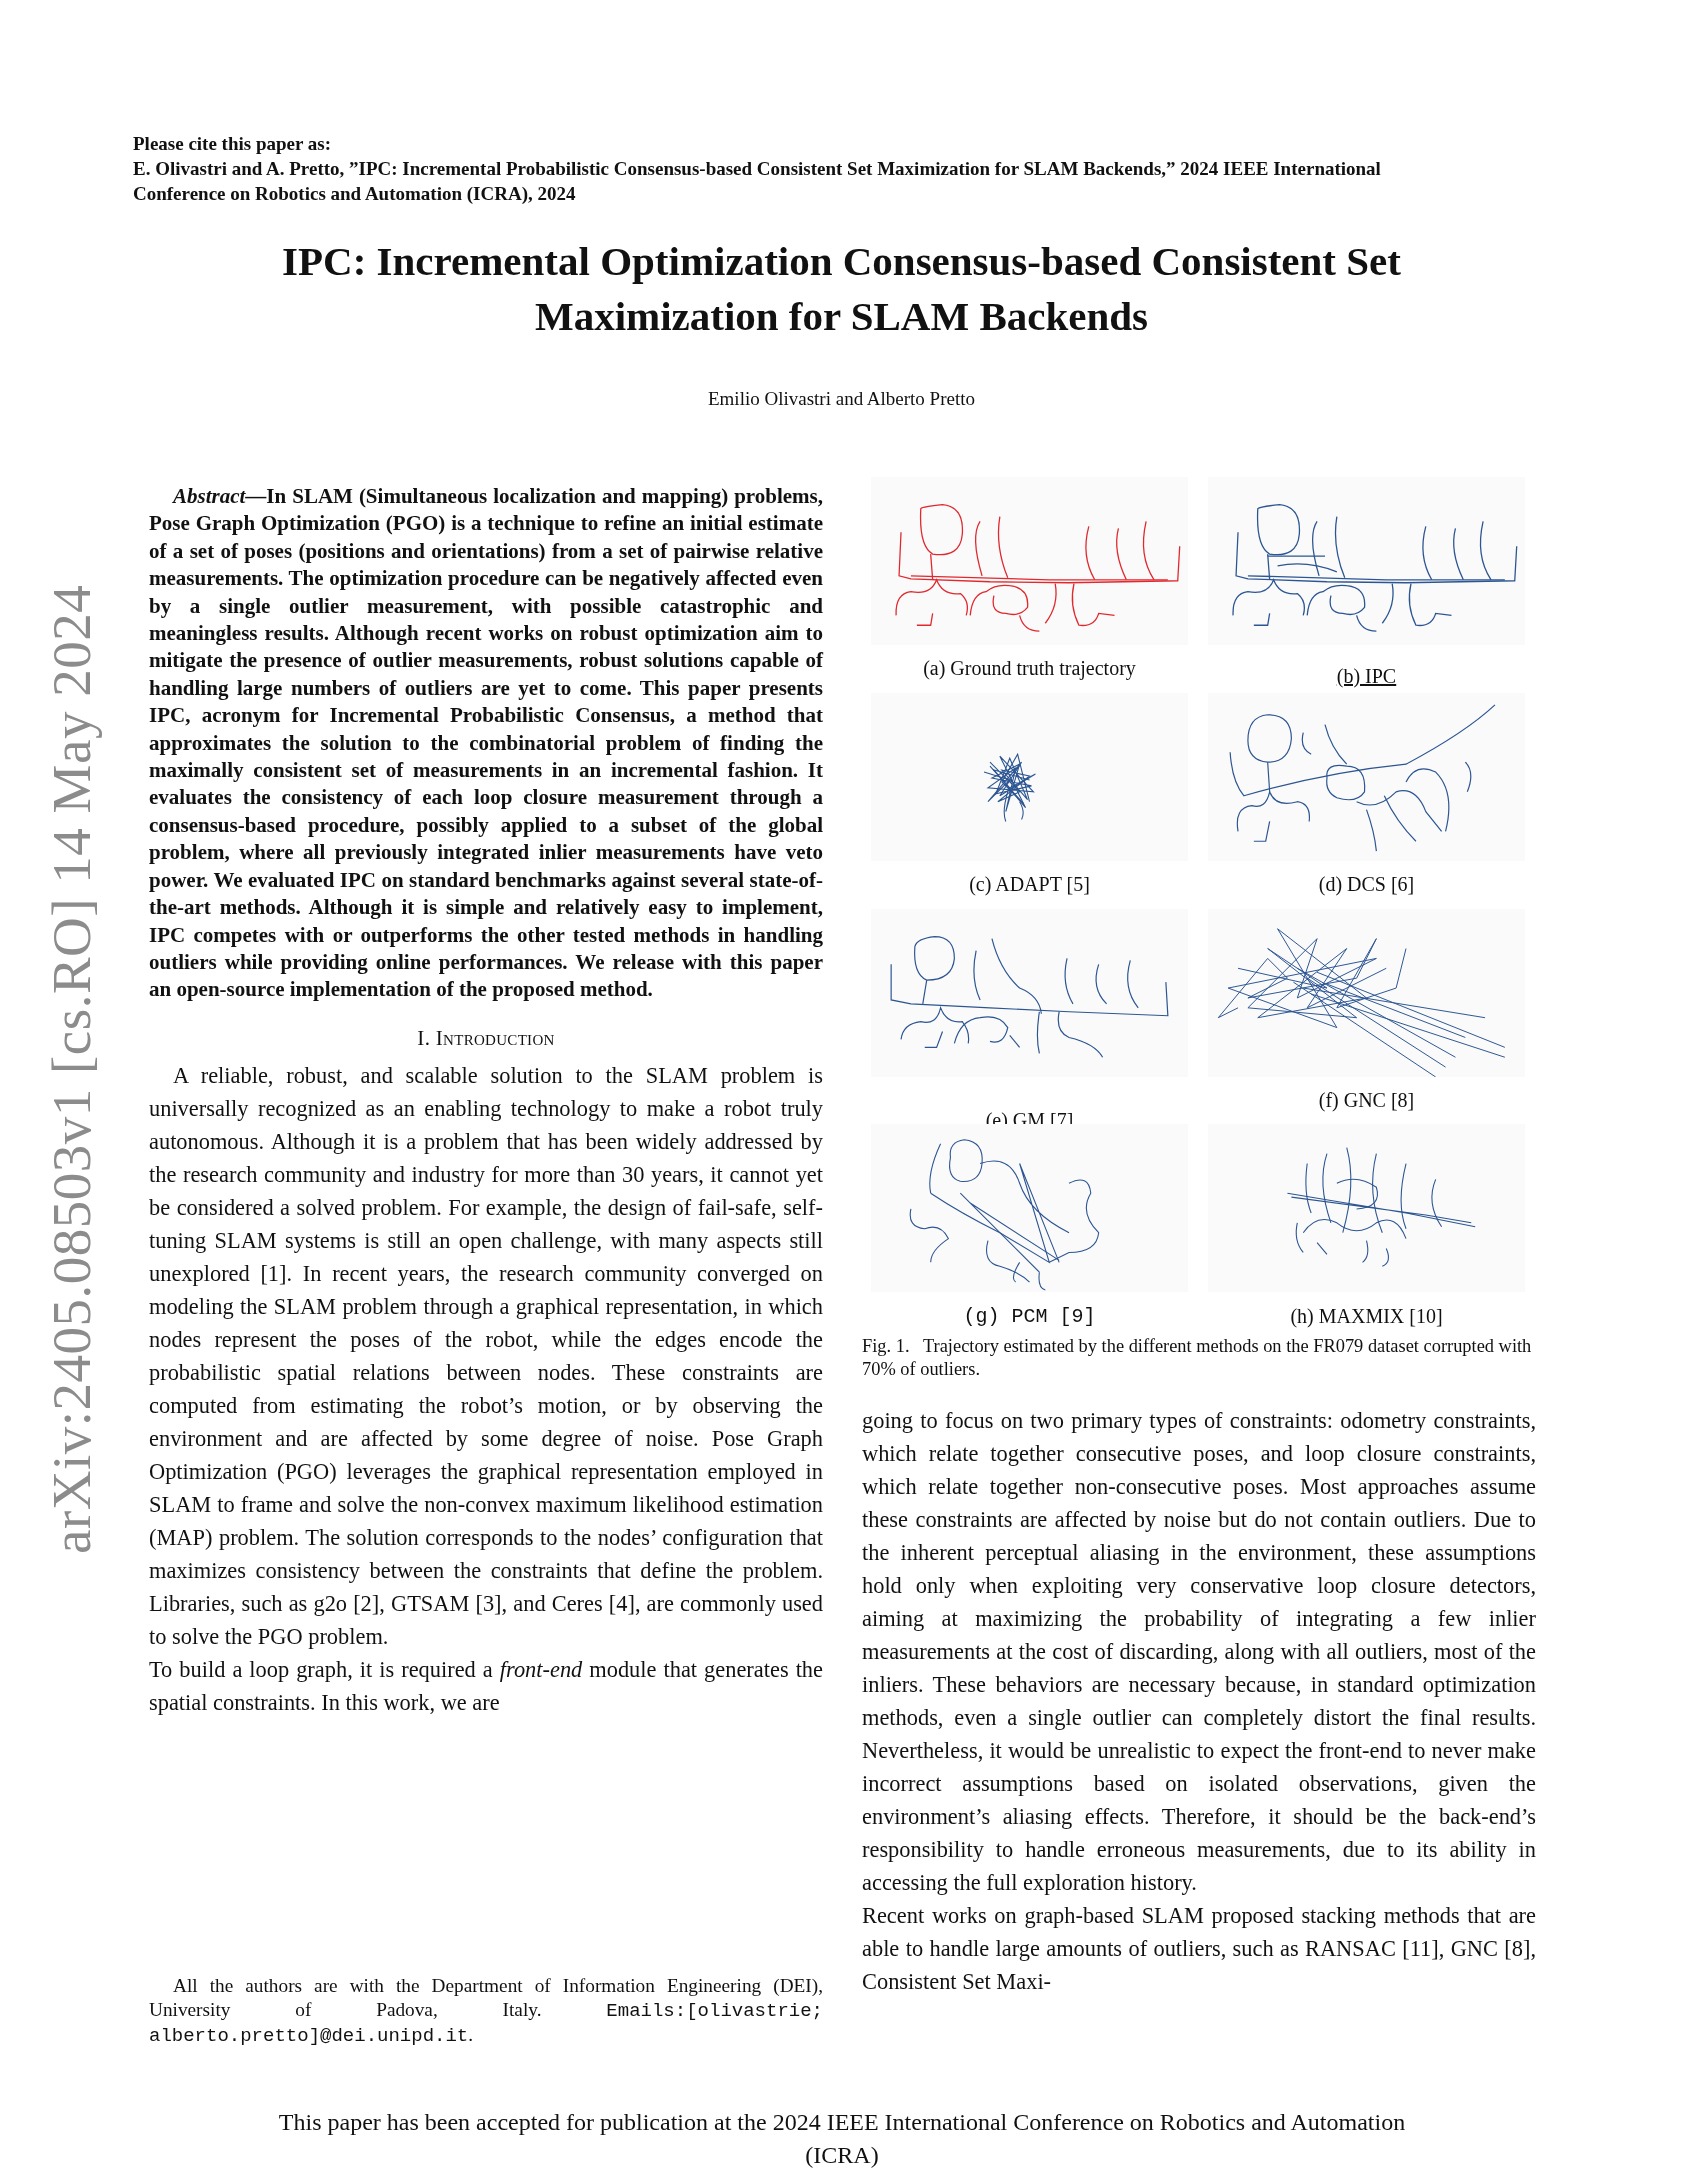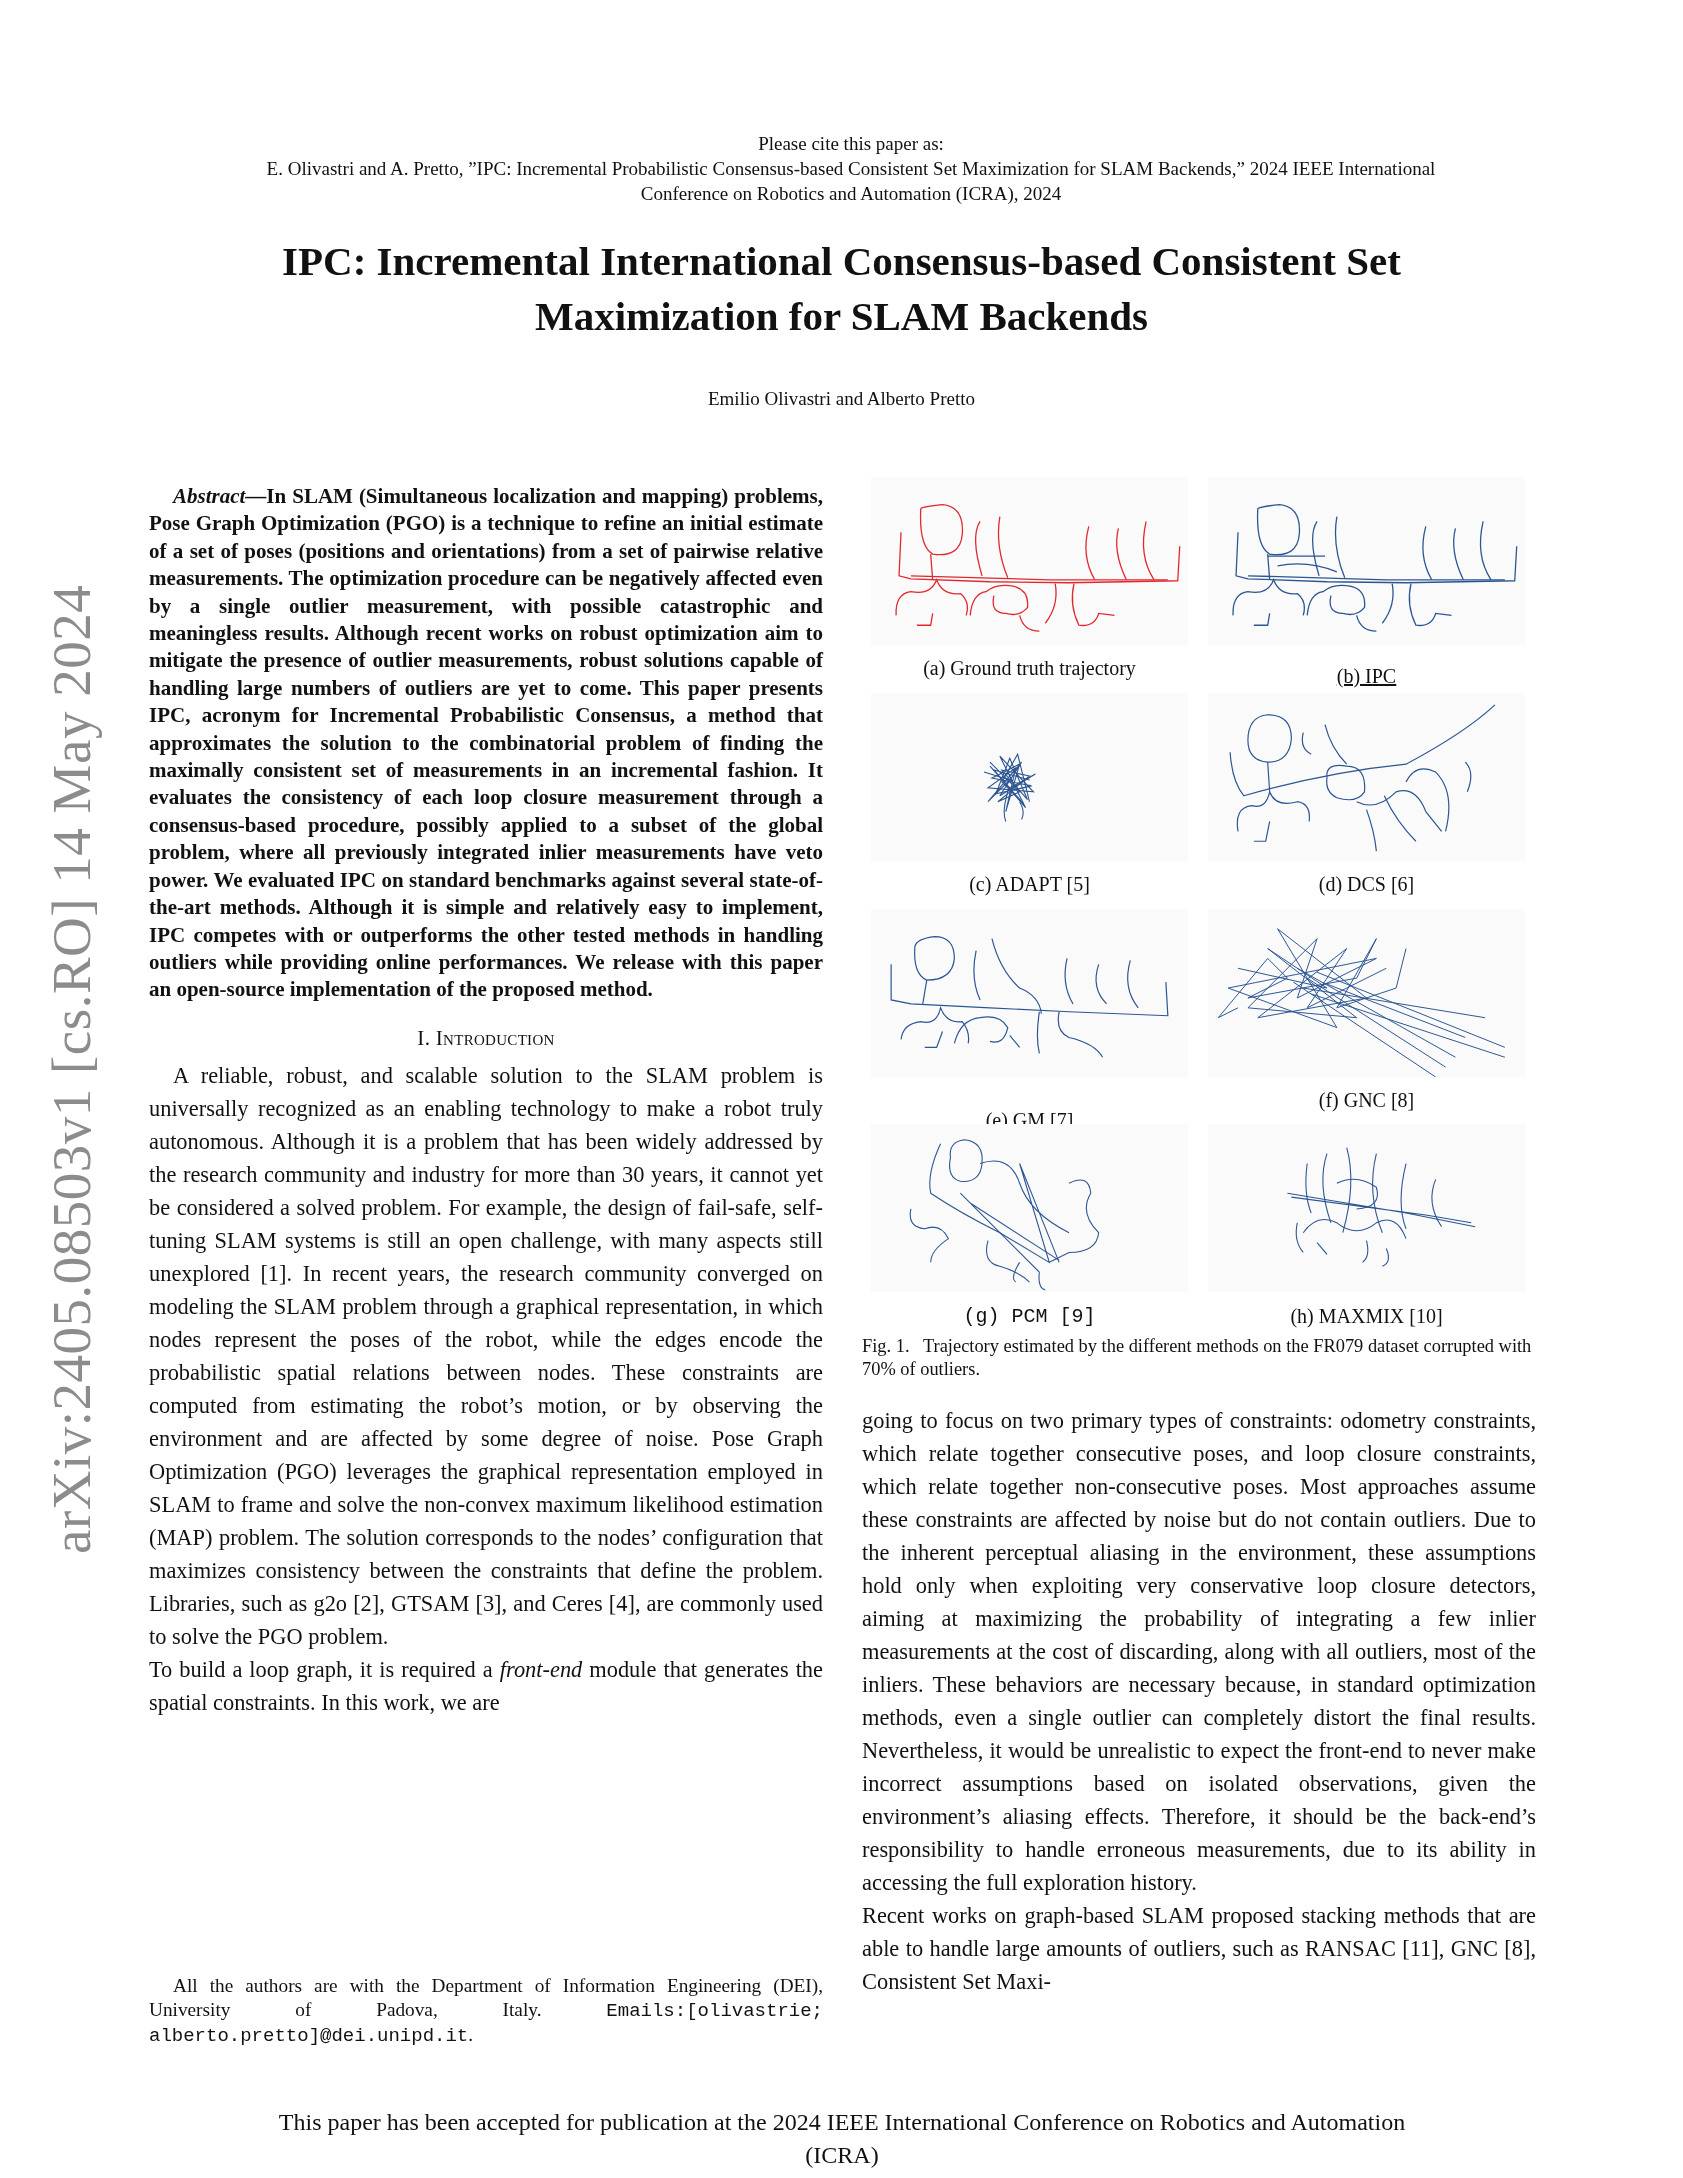--- a/index.html
+++ b/index.html
@@ -1,22 +1,22 @@
 <!DOCTYPE html>
 <html><head>
   <meta charset="utf-8">
   <style>
     html, body { margin: 0; padding: 0; background: #ffffff; }
     body {
       width: 1683px; height: 2178px; position: relative; overflow: hidden;
       font-family: "Liberation Serif", "DejaVu Serif", serif; color: #111;
     }
     .cite-note {
-      position: absolute; left: 158px; top: 131px; width: 1386px;
-      text-align: center; font-size: 19px; line-height: 25px;
+      position: absolute; left: 133px; top: 131px; width: 1386px;
+      font-size: 19px; line-height: 25px; font-weight: bold;
     }
     .title {
       position: absolute; left: 198px; top: 234px; width: 1287px;
       text-align: center; font-size: 41px; line-height: 55px; font-weight: bold;
     }
     .authors {
       position: absolute; left: 297px; top: 388px; width: 1089px;
       text-align: center; font-size: 19px;
     }
     .watermark {
@@ -66,21 +66,21 @@
 </head>
 <body>
 
 <div class="cite-note">
   <div>Please cite this paper as:</div>
   <div>E. Olivastri and A. Pretto, ”IPC: Incremental Probabilistic Consensus-based Consistent Set Maximization for SLAM Backends,” 2024 IEEE International</div>
   <div>Conference on Robotics and Automation (ICRA), 2024</div>
 </div>
 
 <div class="title">
-  <div>IPC: Incremental International Consensus-based Consistent Set</div>
+  <div>IPC: Incremental Optimization Consensus-based Consistent Set</div>
   <div>Maximization for SLAM Backends</div>
 </div>
 
 <div class="authors">Emilio Olivastri and Alberto Pretto</div>
 
 <div class="watermark">arXiv:2405.08503v1  [cs.RO]  14 May 2024</div>
 
 <div class="col col-left">
   <p class="abstract"><span class="label">Abstract</span><span>—</span><span>In SLAM (Simultaneous localization and mapping) problems, Pose Graph Optimization (PGO) is a technique to refine an initial estimate of a set of poses (positions and orientations) from a set of pairwise relative measurements. The optimization procedure can be negatively affected even by a single outlier measurement, with possible catastrophic and meaningless results. Although recent works on robust optimization aim to mitigate the presence of outlier measurements, robust solutions capable of handling large numbers of outliers are yet to come. This paper presents IPC, acronym for Incremental Probabilistic Consensus, a method that approximates the solution to the combinatorial problem of finding the maximally consistent set of measurements in an incremental fashion. It evaluates the consistency of each loop closure measurement through a consensus-based procedure, possibly applied to a subset of the global problem, where all previously integrated inlier measurements have veto power. We evaluated IPC on standard benchmarks against several state-of-the-art methods. Although it is simple and relatively easy to implement, IPC competes with or outperforms the other tested methods in handling outliers while providing online performances. We release with this paper an open-source implementation of the proposed method.</span></p>
 

